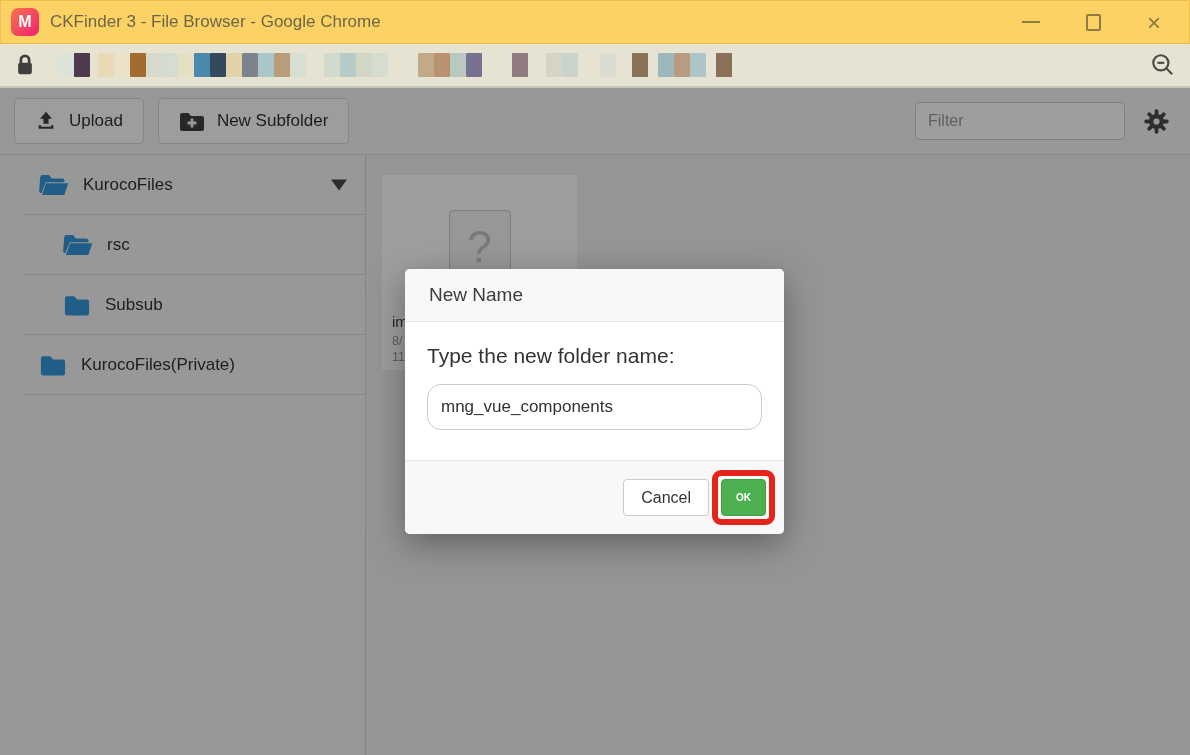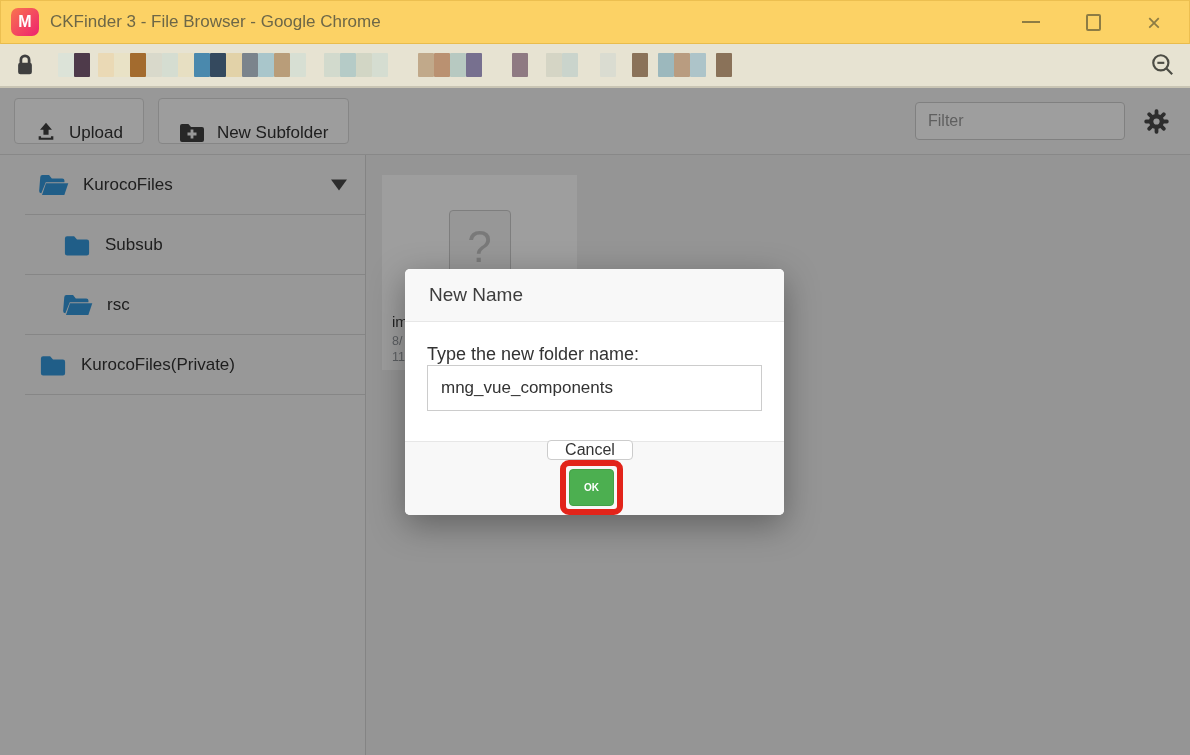--- a/index.html
+++ b/index.html
@@ -22,21 +22,21 @@
   .strip { height:44px; background:#e7e3d2; border-bottom:2px solid #c9c5b4; display:flex; align-items:center;
            padding:0 14px; flex:none; }
   .strip .lock { flex:none; margin-right:22px; }
   .squares { display:flex; align-items:center; height:24px; }
   .squares .sq { height:24px; width:16px; flex:none; border-radius:1px; }
   .strip .zoom-out { margin-left:auto; flex:none; }
 
   
   .app { position:relative; flex:1; background:#f0f0f0; overflow:hidden; }
   .toolbar { height:67px; background:#f6f6f6; border-bottom:1px solid #dcdcdc; display:flex; align-items:center; padding:0 14px; }
-  .tb-btn { height:46px; display:flex; align-items:flex-end; gap:12px; padding:0 20px; background:#fdfdfd;
+  .tb-btn { height:46px; display:flex; align-items:center; gap:12px; padding:0 20px; background:#fdfdfd;
             border:1px solid #d8d8d8; border-radius:4px; font-size:17px; color:#333; margin-right:14px; cursor:pointer; }
   .filter-input { margin-left:auto; width:210px; height:38px; border:1px solid #cfcfcf; border-radius:4px;
                   background:#fff; font-size:16px; padding:0 12px; color:#333; font-family:"Liberation Sans",sans-serif; }
   .filter-input::placeholder { color:#9a9a9a; }
   .gear { margin-left:18px; margin-right:6px; }
 
   .app-body { display:flex; height:calc(100% - 67px); }
   .sidebar { width:366px; background:#f6f6f6; border-right:1px solid #d5d5d5; flex:none;padding-left:25px; }
   .folder-row { height:60px; display:flex; align-items:center; border-bottom:1px solid #d9d9d9; cursor:pointer;
                 font-size:17px; color:#333; position:relative; }
@@ -52,25 +52,25 @@
               display:flex; align-items:center; justify-content:center; font-size:44px; color:#c4c4c4; }
   .file-name { font-size:15px; color:#3a3a3a; margin-top:4px; }
   .file-meta { font-size:12.5px; color:#979ca1; margin-top:4px; line-height:1.25; }
 
   
   .overlay { position:absolute; inset:0; background:rgba(0,0,0,0.38); z-index:5; }
   .modal { position:absolute; left:405px; top:181px; width:379px; background:#fff; border-radius:5px; z-index:10;
            box-shadow:0 10px 34px rgba(0,0,0,0.35); overflow:hidden; }
   .modal-header { background:#f8f8f8; border-bottom:1px solid #e7e7e7; padding:15px 24px; font-size:19px; color:#3d3d3d; }
   .modal-body { padding:22px 22px 30px 22px; }
-  .modal-label { font-size:18px; color:#333; }
-  .name-input { width:100%; height:46px; border:1px solid #ccc; border-radius:0; font-size:17px; color:#333;
+  .modal-label { font-size:21px; color:#333; margin-bottom:16px; }
+  .name-input { width:100%; height:46px; border:1px solid #ccc; border-radius:14px; font-size:17px; color:#333;
                 padding:0 13px; font-family:"Liberation Sans",sans-serif; }
   .modal-footer { background:#f8f8f8; border-top:1px solid #e7e7e7; height:74px; display:flex; align-items:center;
-                  justify-content:flex-end; padding-right:9px;flex-direction:column; }
+                  justify-content:flex-end; padding-right:9px; }
   .btn-cancel { background:#fff; border:1px solid #ccc; border-radius:4px; height:37px; padding:0 17px;
                 font-size:16px; color:#333; cursor:pointer; font-family:"Liberation Sans",sans-serif; }
   .ok-ring { border:6px solid #e2241a; border-radius:9px; padding:3px; margin-left:3px; }
   .btn-ok { background:#4caf50; border:1px solid #43a047; border-radius:4px; height:37px; padding:0 14px;
             font-size:10px; font-weight:bold; color:#fff; cursor:pointer; font-family:"Liberation Sans",sans-serif; }
 </style>
 </head>
 <body>
 
 <div class="window">
@@ -179,32 +179,32 @@
         <div class="folder-row lvl0">
           <svg class="ficon" width="30" height="22" viewBox="0 0 27 20" fill="#3498db">
             <path d="M1 3 q0-2 2-2 h6 l2.5 3 h9.5 q2 0 2 2 v1.5 h-17 l-4 10 q-2 0-2-2 z"></path>
             <path d="M6.2 8.5 h20.3 l-3.6 10.5 H2.6 z"></path>
           </svg>
           <span>KurocoFiles</span>
           <span class="expander"></span>
         </div>
 
         <div class="folder-row lvl1">
-          <svg class="ficon" width="28" height="22" viewBox="0 0 24 20" fill="#3498db">
-            <path d="M1 4 q0-2 2-2 h6.4 l2.6 3 h9 q2 0 2 2 v10.5 q0 2-2 2 H3 q-2 0-2-2 z"></path>
-          </svg>
-          <span>Subsub</span>
-        </div>
-
-        <div class="folder-row lvl1">
           <svg class="ficon" width="30" height="22" viewBox="0 0 27 20" fill="#3498db">
             <path d="M1 3 q0-2 2-2 h6 l2.5 3 h9.5 q2 0 2 2 v1.5 h-17 l-4 10 q-2 0-2-2 z"></path>
             <path d="M6.2 8.5 h20.3 l-3.6 10.5 H2.6 z"></path>
           </svg>
           <span>rsc</span>
+        </div>
+
+        <div class="folder-row lvl1">
+          <svg class="ficon" width="28" height="22" viewBox="0 0 24 20" fill="#3498db">
+            <path d="M1 4 q0-2 2-2 h6.4 l2.6 3 h9 q2 0 2 2 v10.5 q0 2-2 2 H3 q-2 0-2-2 z"></path>
+          </svg>
+          <span>Subsub</span>
         </div>
 
         <div class="folder-row lvl0">
           <svg class="ficon" width="28" height="22" viewBox="0 0 24 20" fill="#3498db">
             <path d="M1 4 q0-2 2-2 h6.4 l2.6 3 h9 q2 0 2 2 v10.5 q0 2-2 2 H3 q-2 0-2-2 z"></path>
           </svg>
           <span>KurocoFiles(Private)</span>
         </div>
 
       </div>

